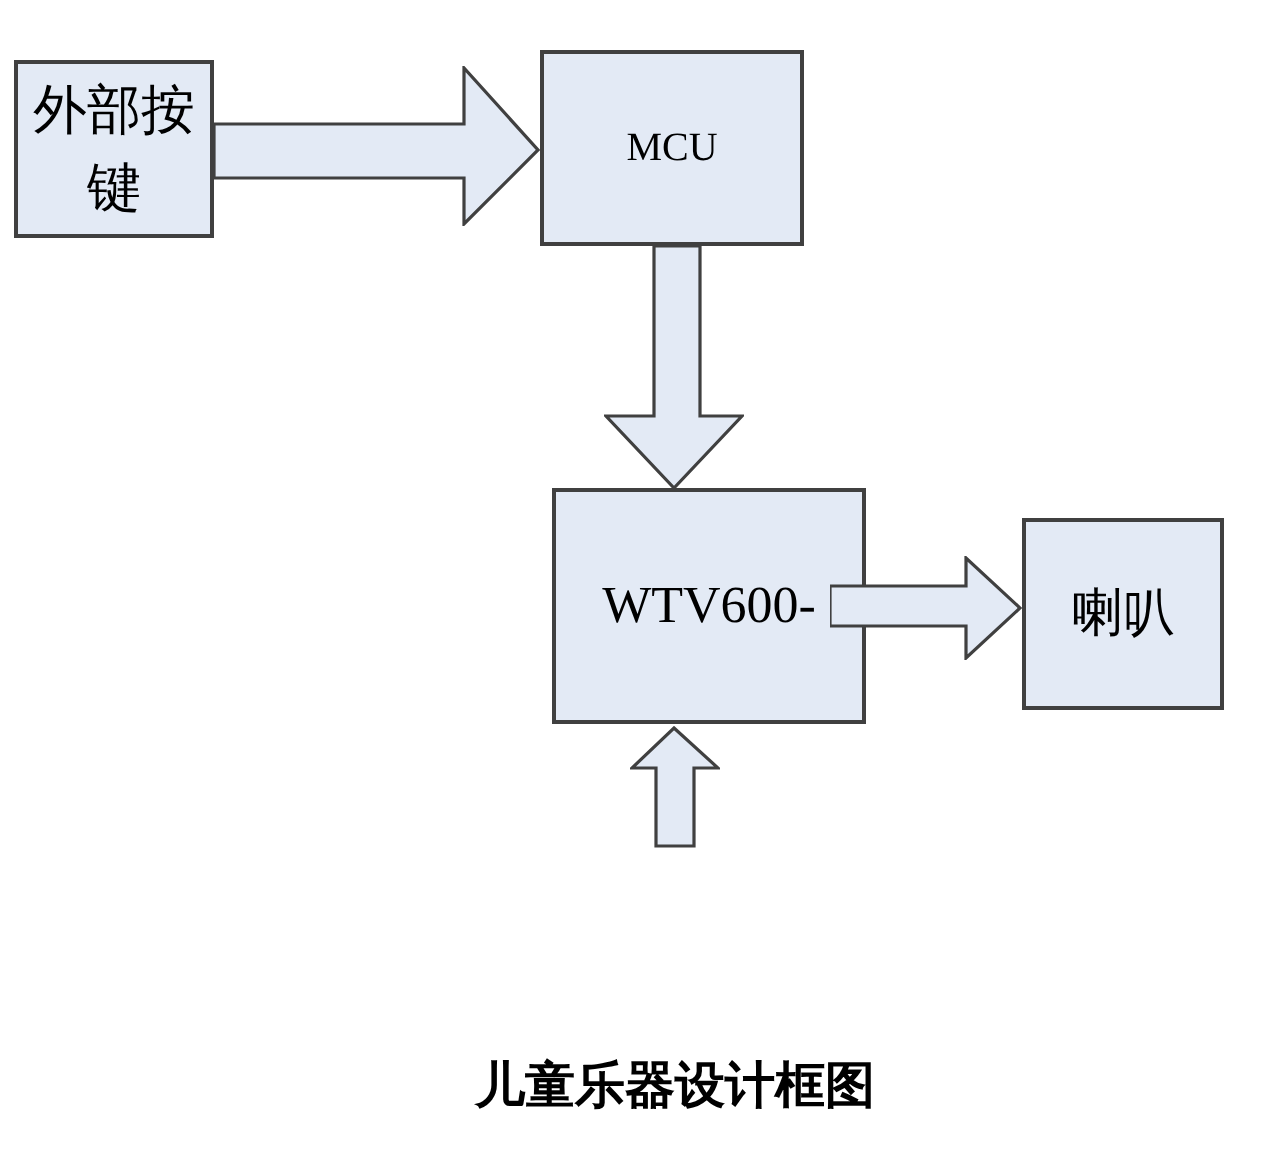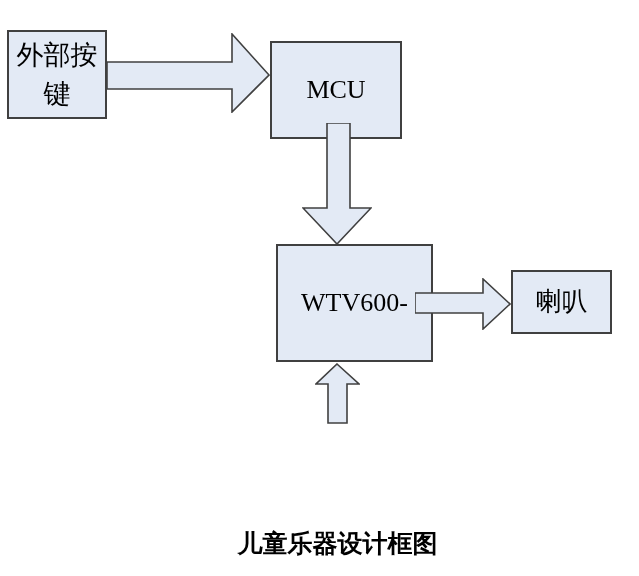--- a/index.html
+++ b/index.html
@@ -25,23 +25,23 @@
     flex-direction: column;
     align-items: center;
     justify-content: center;
     text-align: center;
     font-size: 26px;
     line-height: 34px;
   }
   .box .line { display: block; }
 
   #box-external   { left: 7px;   top: 30px;  width: 100px; height: 89px;  font-size: 27px; line-height: 39px; }
-  #box-mcu        { left: 270px; top: 25px;  width: 132px; height: 98px;  font-size: 26px; margin-top: 16px; }
+  #box-mcu        { left: 270px; top: 25px;  width: 132px; height: 98px;  font-size: 20px; }
   #box-wtv        { left: 258px; top: 244px; width: 157px; height: 118px; font-size: 26px; line-height: 32px; margin-left: 18px; }
-  #box-speaker    { left: 511px; top: 270px; width: 101px; height: 64px;  font-size: 26px; }
+  #box-speaker    { left: 511px; top: 259px; width: 101px; height: 96px;  font-size: 26px; }
   #box-mode       { left: 288px; top: 424px; width: 97px;  height: 71px;  font-size: 26px; line-height: 34px; }
 
   .arrow {
     position: absolute;
     display: block;
   }
   .arrow polygon {
     fill: var(--shape-fill, #e3eaf5);
     stroke: var(--shape-border, #404040);
     stroke-width: 1.6;

